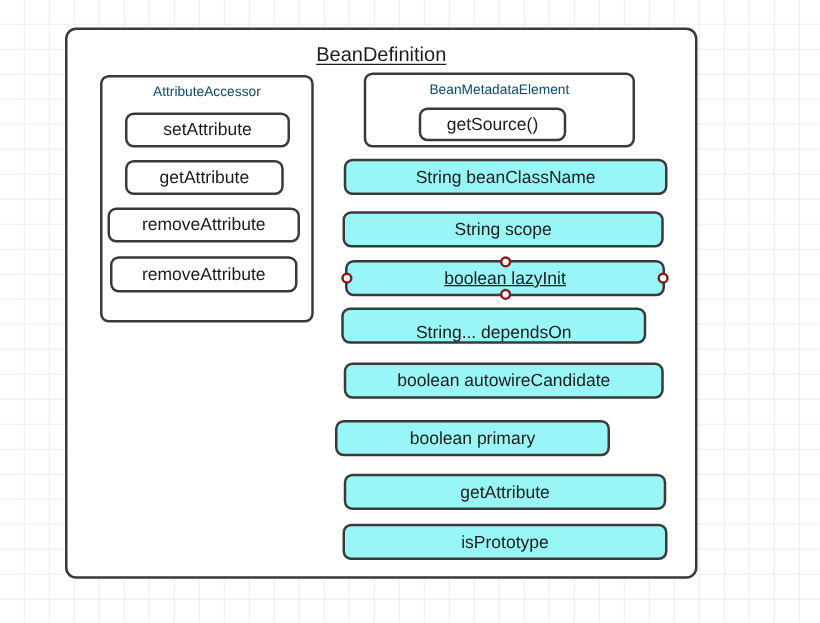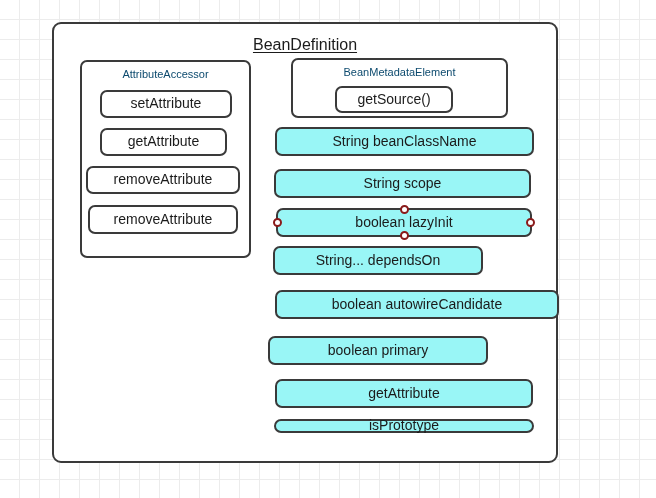--- a/index.html
+++ b/index.html
@@ -129,41 +129,41 @@
   </div>
 
   <div class="node member cyan" style="left:275px; top:127px; width:259px; height:29px;">
     <span>String beanClassName</span>
   </div>
 
   <div class="node member cyan" style="left:274px; top:169px; width:257px; height:29px;">
     <span>String scope</span>
   </div>
 
-  <div class="node member cyan" style="left:276px; top:208px; width:256px; height:29px;">
+  <div class="node member cyan" style="left:276px; top:208px; width:256px; height:29px;text-decoration:underline;">
     <span>boolean lazyInit</span>
     <span class="handle h-left"></span>
     <span class="handle h-right"></span>
     <span class="handle h-top"></span>
     <span class="handle h-bottom"></span>
   </div>
 
-  <div class="node member cyan" style="left:273px; top:246px; width:210px; height:29px;">
+  <div class="node member cyan" style="left:273px; top:246px; width:244px; height:29px;align-items:flex-end;">
     <span>String... dependsOn</span>
   </div>
 
-  <div class="node member cyan" style="left:275px; top:290px; width:284px; height:29px;">
+  <div class="node member cyan" style="left:275px; top:290px; width:256px; height:29px;">
     <span>boolean autowireCandidate</span>
   </div>
 
   <div class="node member cyan" style="left:268px; top:336px; width:220px; height:29px;">
     <span>boolean primary</span>
   </div>
 
   <div class="node member cyan" style="left:275px; top:379px; width:258px; height:29px;">
     <span>getAttribute</span>
   </div>
 
-  <div class="node member cyan" style="left:274px; top:419px; width:260px; height:14px;">
+  <div class="node member cyan" style="left:274px; top:419px; width:260px; height:29px;">
     <span>isPrototype</span>
   </div>
 
 </div>
 
 </body></html>

